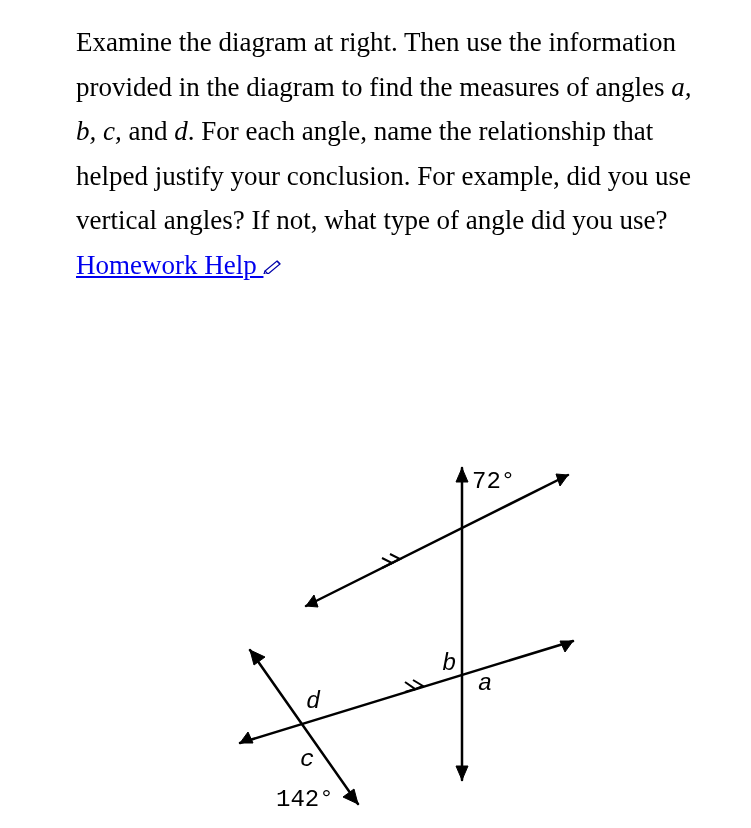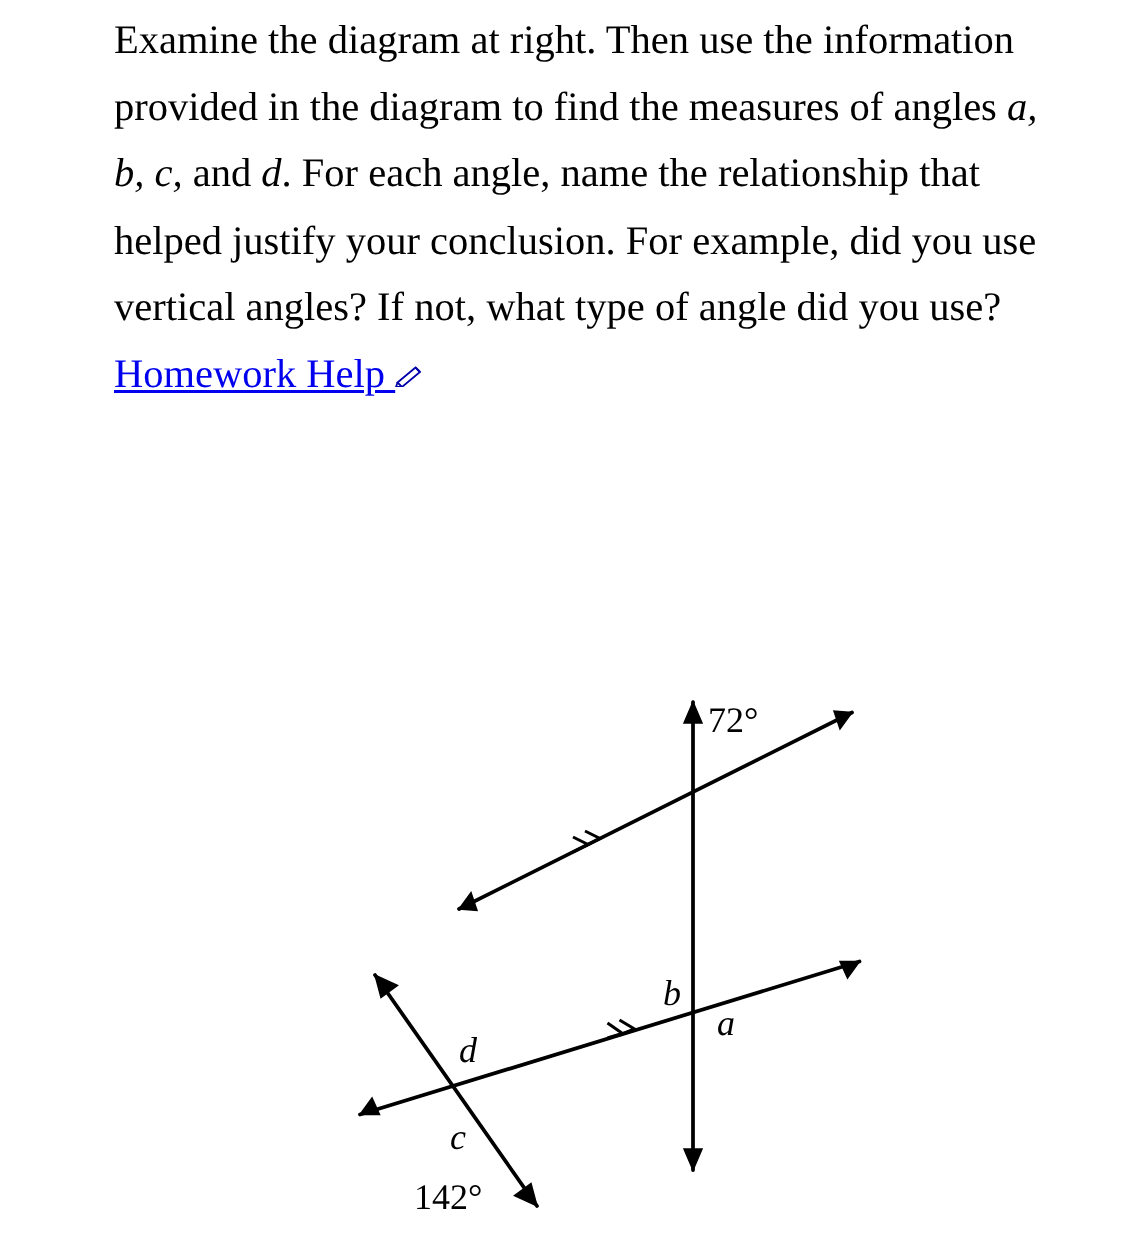--- a/index.html
+++ b/index.html
@@ -11,21 +11,21 @@
     font-size: 27px;
     line-height: 1.65;
     color: #000;
     position: relative;
     overflow: hidden;
     background: #fff;
   }
   .problem {
     position: absolute;
     left: 76px;
-    top: 4px;
+    top: 20px;
     width: 640px;
   }
   .italic { font-style: italic; }
   .hw-link {
     color: #0000ee;
     text-decoration: underline;
     cursor: pointer;
     white-space: nowrap;
   }
   .pencil-icon {
@@ -36,21 +36,21 @@
   .diagram-wrap {
     position: absolute;
     left: 210px;
     top: 460px;
     width: 400px;
     height: 360px;
   }
   .diagram-wrap svg { display: block; }
   .lbl {
     position: absolute;
-    font-family: Liberation Serif, serif;
+    font-family: Liberation Mono, monospace;
     font-size: 24px;
     color: #000;
     white-space: nowrap;
   }
   .lbl.it { font-style: italic; }
 </style>
 </head>
 <body>
 
 <div class="problem">

